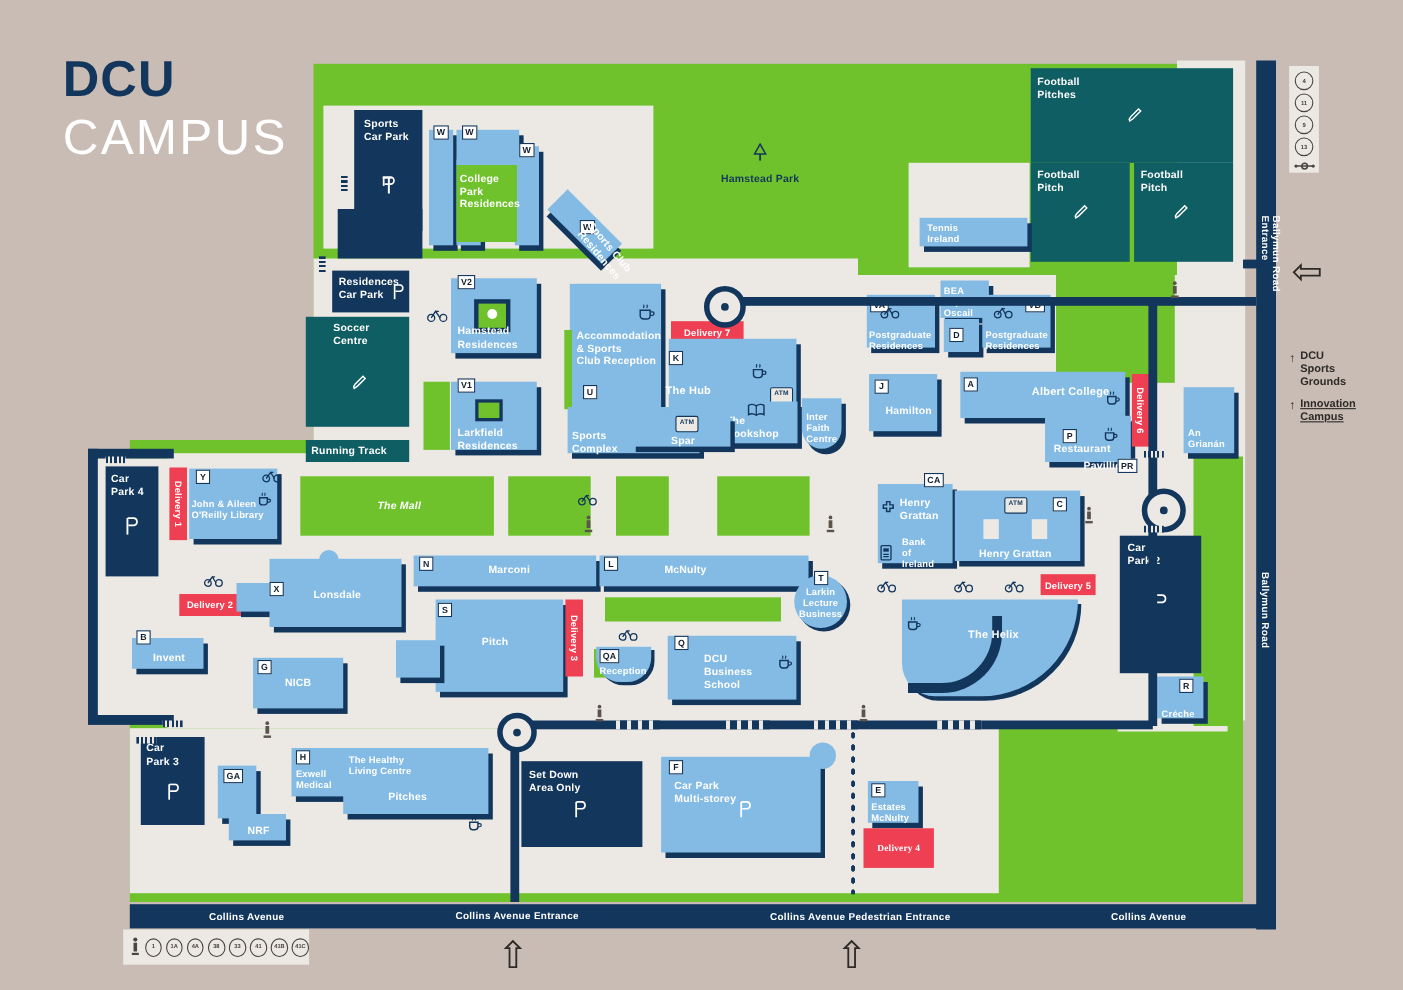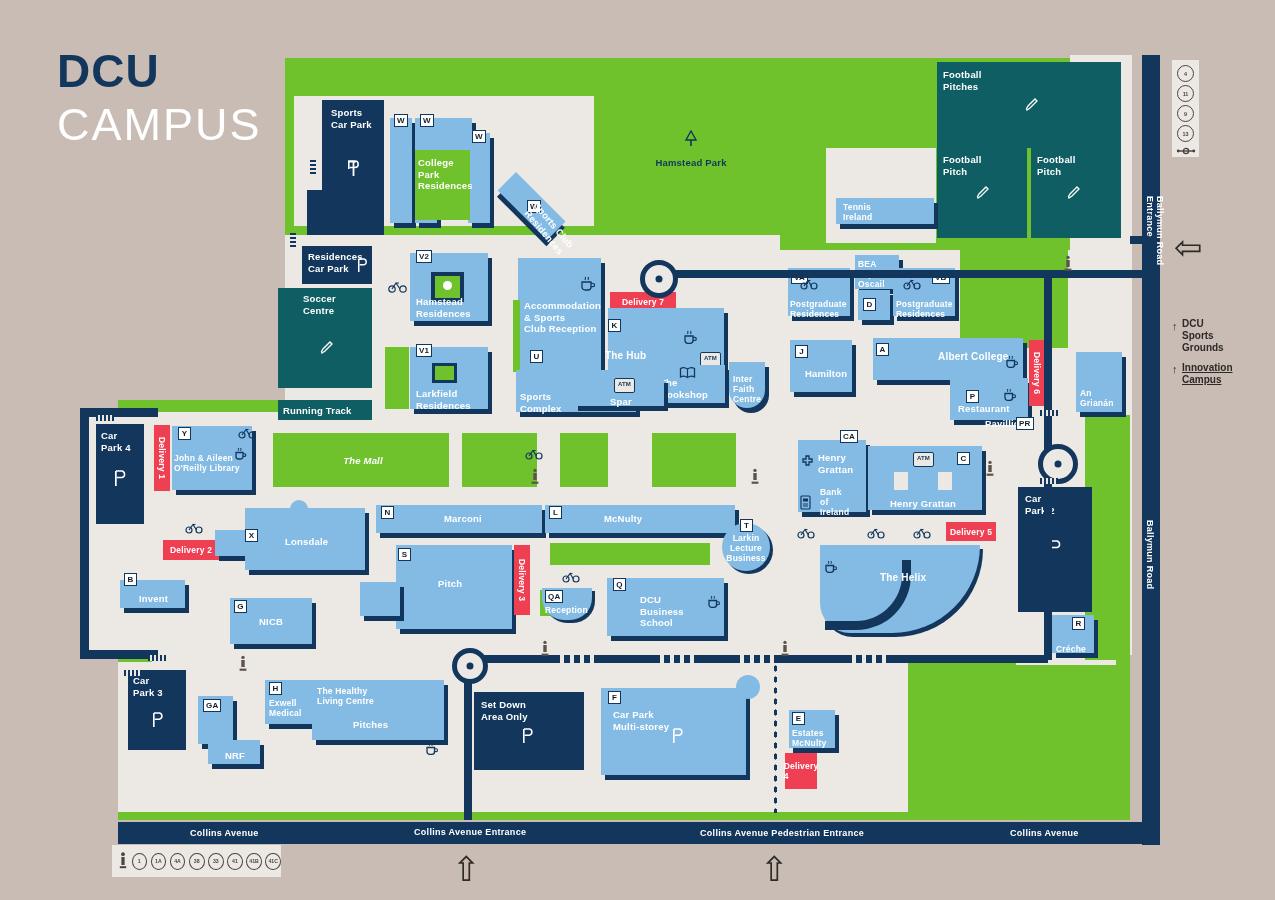--- a/index.html
+++ b/index.html
@@ -548,21 +548,21 @@
     <svg viewBox="0 0 14 16">
         <rect x="3" y="1" width="1.6" height="14" fill="#fff"></rect>
         <path d="M4 1 h5.5 a3.2 3.2 0 0 1 0 6.2 H4.6" fill="none" stroke="#fff" stroke-width="1.5"></path>
       </svg>
   </div>
 
   <div class="bldg" style="left:789px;top:710px;width:46px;height:38px;"></div>
   <div class="chip" style="left:792px;top:712px;">E</div>
   <span class="lbl lbl-sm" style="left:792px;top:728px;">Estates
 McNulty</span>
-  <div class="deliv" style="left:785px;top:753px;width:32px;height:36px;">Delivery 4</div>
+  <div class="deliv" style="left:785px;top:753px;width:64px;height:36px;font-family:Liberation Serif, serif;">Delivery 4</div>
 
   <div class="bldg-teal" style="left:937px;top:62px;width:184px;height:86px;"></div>
   <span class="lbl" style="left:943px;top:69px;">Football
 Pitches</span>
   <div class="ico ico-w" style="left:1024px;top:97px;width:16px;height:16px;">
     <svg viewBox="0 0 16 16">
         <path d="M11 2 L13 4 L6 11 L3 13 L2.5 11.5 L4 9 Z" fill="none" stroke="#fff" stroke-width="1.3"></path>
       </svg>
   </div>
 

